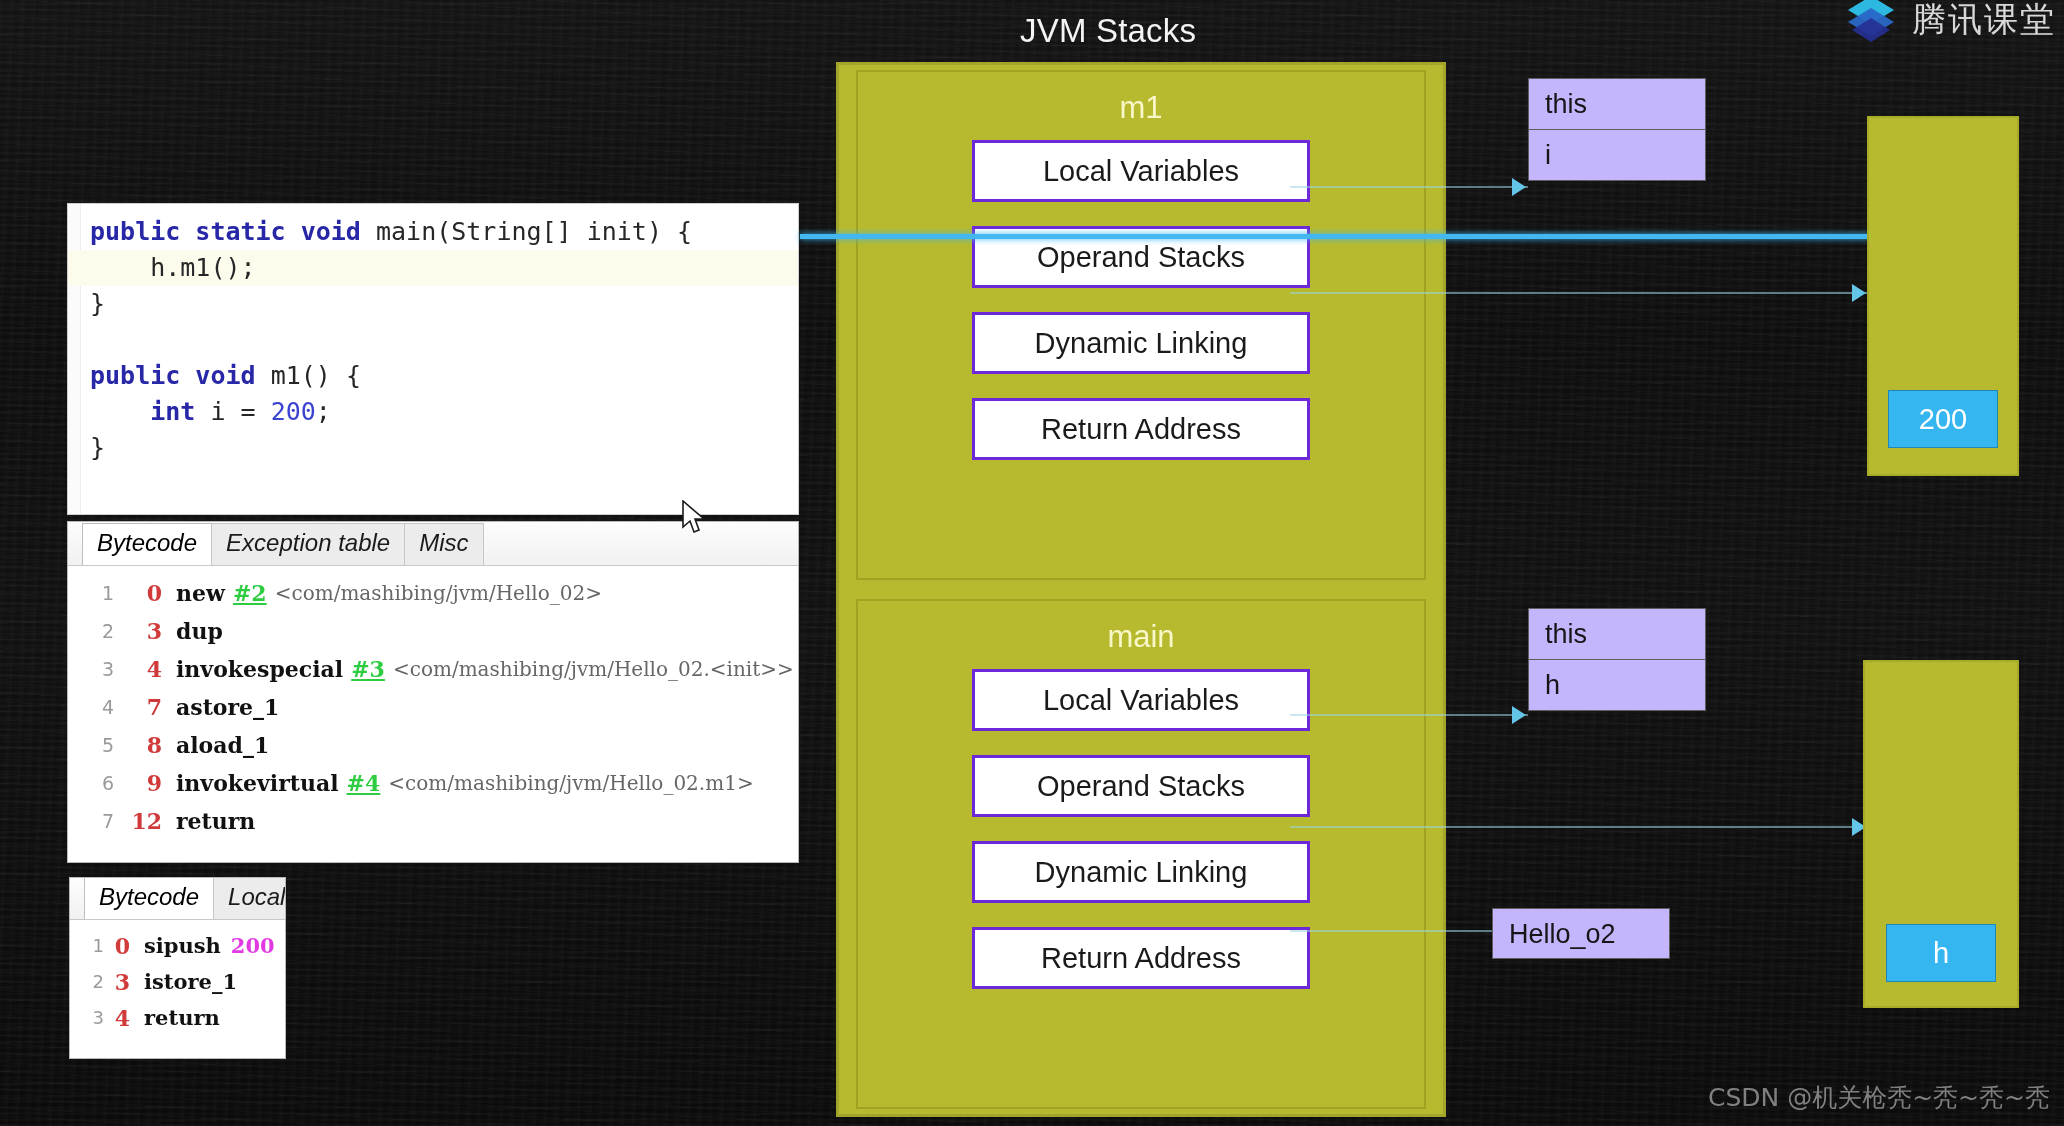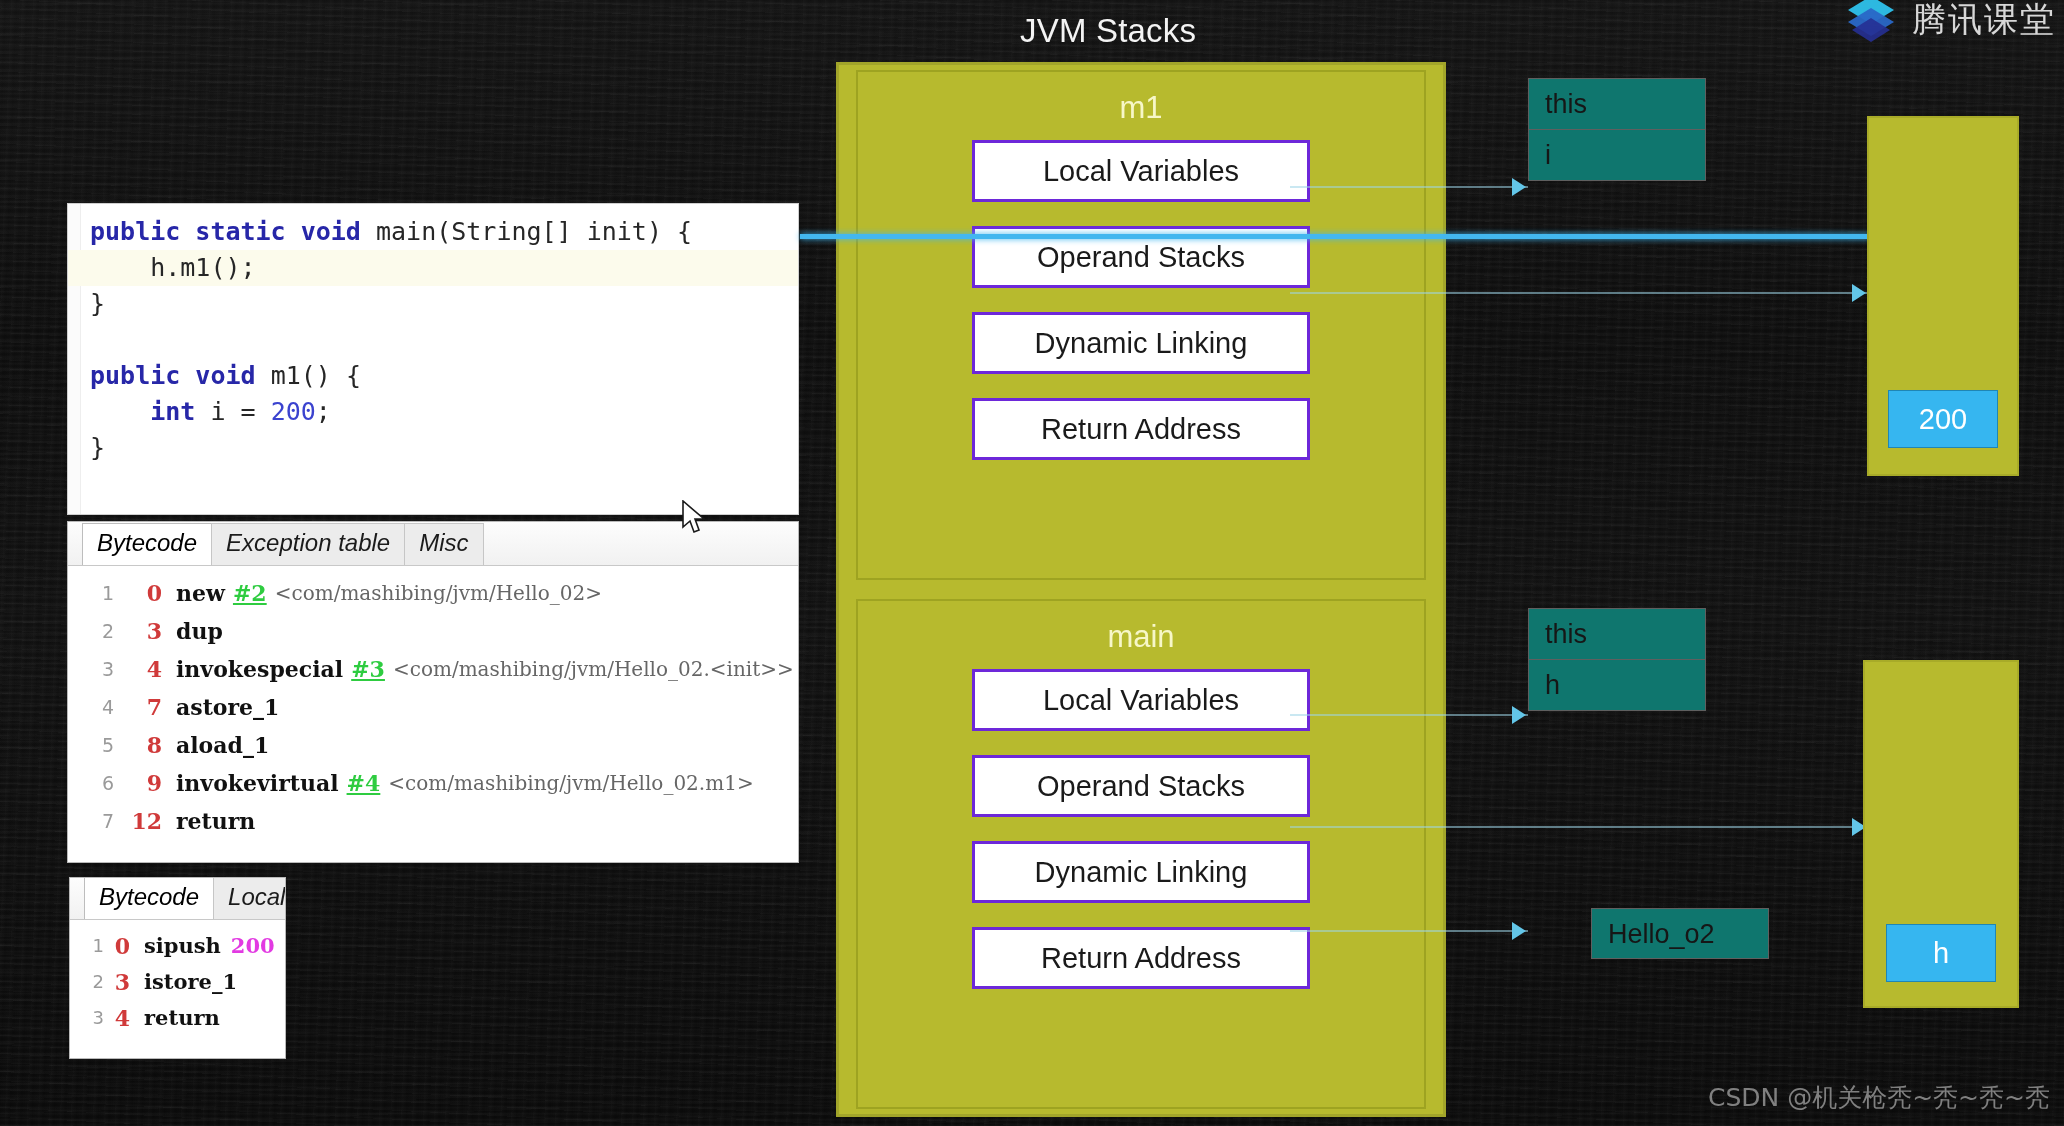--- a/index.html
+++ b/index.html
@@ -108,31 +108,31 @@
   }
   .slot{
     margin:0 auto 24px auto;width:338px;height:62px;
     background:#ffffff;border:3px solid #6d28d9;
     display:flex;align-items:center;justify-content:center;
     font-size:29px;color:#1a1a1a;box-sizing:border-box;
   }
 
   
   .varbox{
-    position:absolute;background:#0f766e;border:1px solid #5f5f5f;
+    position:absolute;background:#c4b5fd;border:1px solid #5f5f5f;
     box-sizing:border-box;
   }
   .varcell{
     height:51px;display:flex;align-items:center;padding-left:16px;
     font-size:27px;color:#161616;border-bottom:1px solid #5f5f5f;box-sizing:border-box;
   }
   .varcell:last-child{border-bottom:none;}
   #varbox-m1{left:1528px;top:78px;width:178px;height:103px;}
   #varbox-main{left:1528px;top:608px;width:178px;height:103px;}
-  #varbox-hello{left:1591px;top:908px;width:178px;height:51px;}
+  #varbox-hello{left:1492px;top:908px;width:178px;height:51px;}
 
   .objbox{
     position:absolute;background:#b7ba2e;box-sizing:border-box;
     box-shadow:inset 0 0 0 2px #a8ab28;
   }
   #objbox-200{left:1867px;top:116px;width:152px;height:360px;}
   #objbox-h{left:1863px;top:660px;width:156px;height:348px;}
   .objval{
     position:absolute;left:50%;transform:translateX(-50%);
     width:110px;height:58px;background:#36b6f0;border:1px solid #1f86b5;

